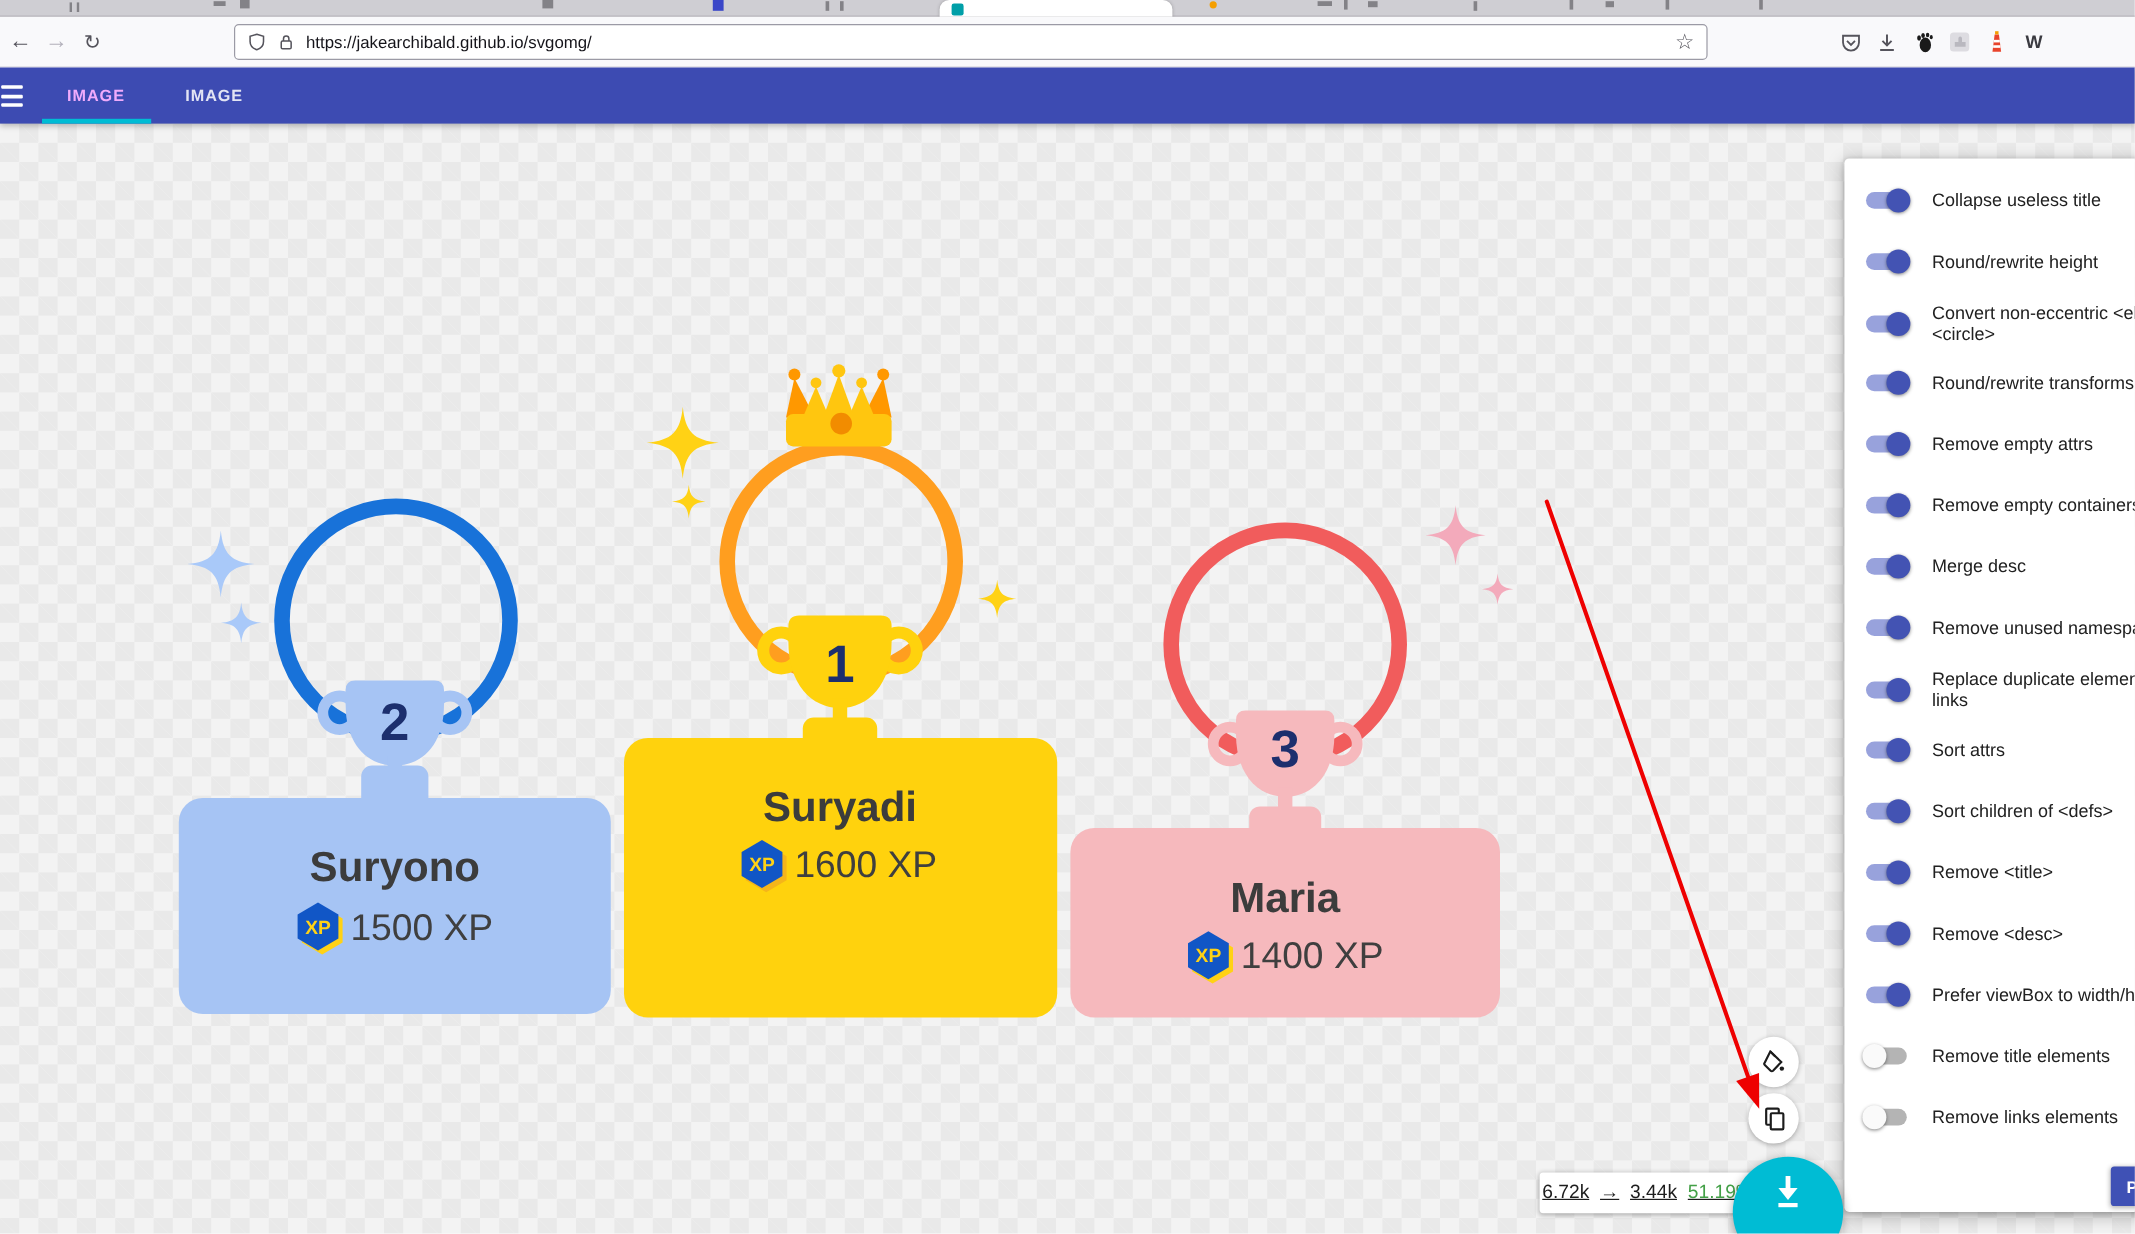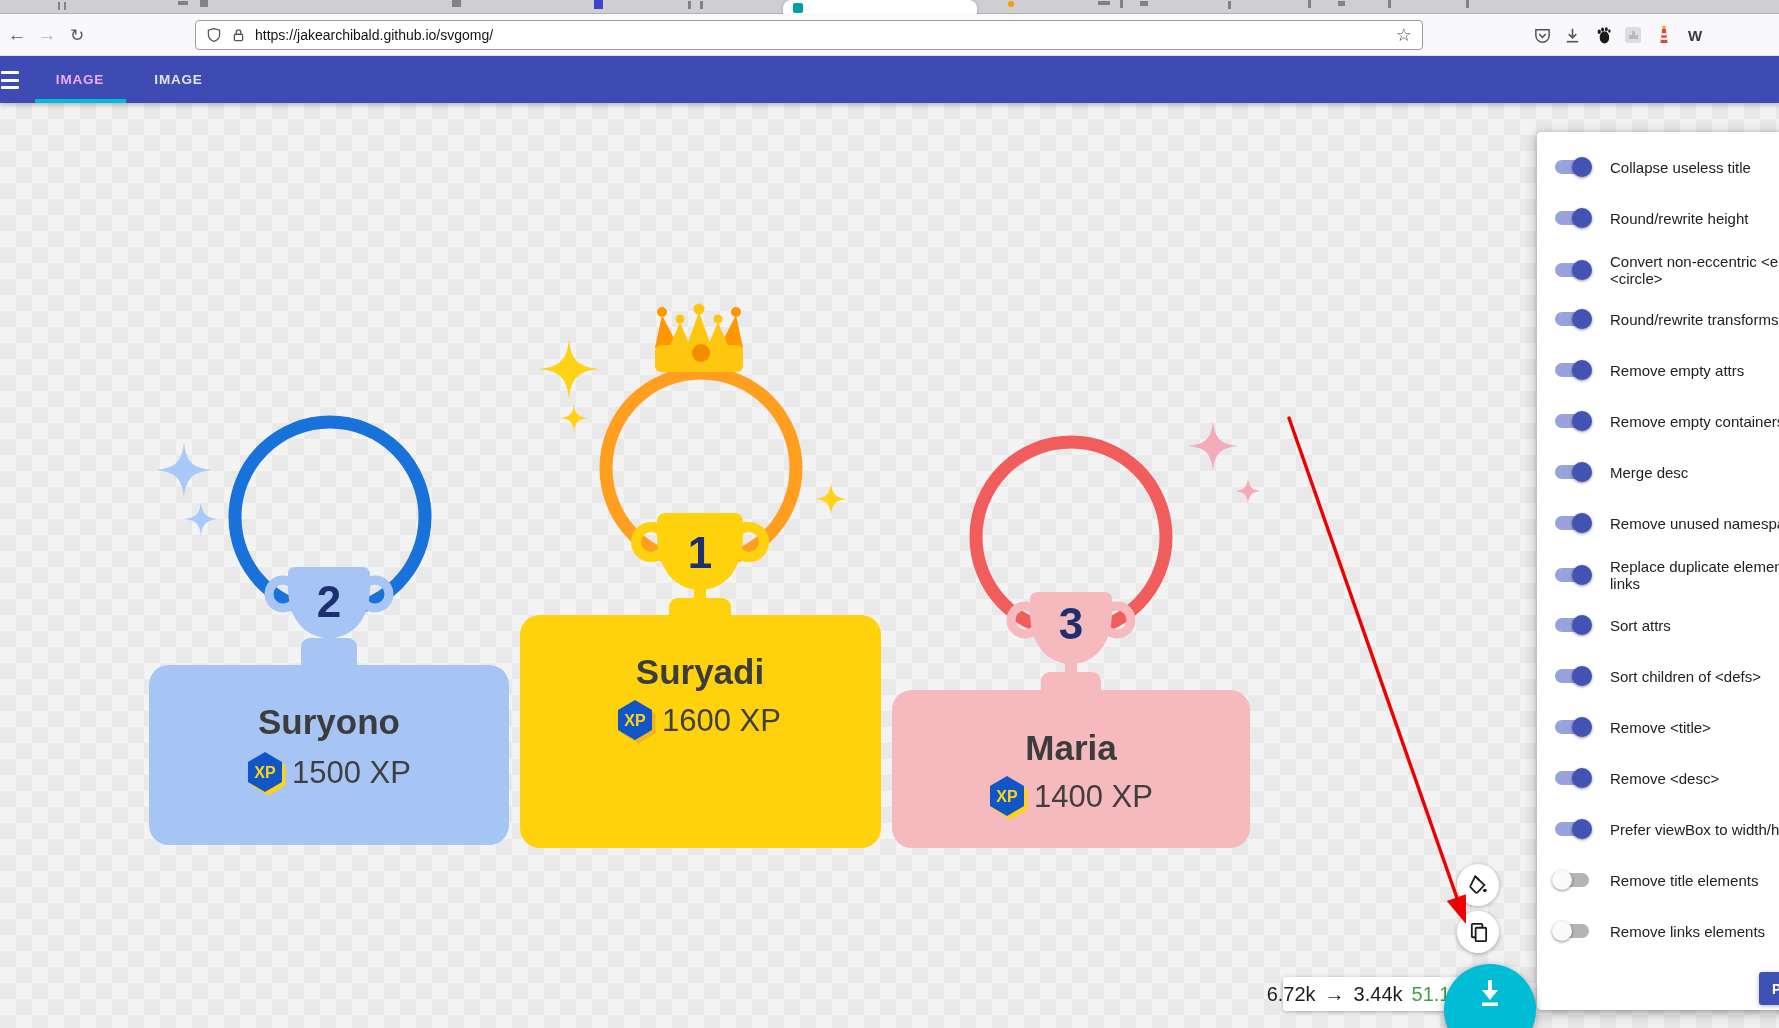--- a/index.html
+++ b/index.html
@@ -52,21 +52,21 @@
   .switch { position:relative; width:34px; height:14px; border-radius:7px; background:#b4b4b4; flex:none; }
   .switch .thumb { position:absolute; top:-3px; left:-3px; width:20px; height:20px; border-radius:50%; background:#fafafa; box-shadow:0 1px 3px rgba(0,0,0,.45); }
   .switch.on { background:#98a2dc; }
   .switch.on .thumb { left:auto; right:-3px; background:#4353b3; }
   #panel-footer-btn { position:absolute; left:222px; top:840px; width:90px; height:33px; background:#3f51b5; border-radius:3px;
     color:#fff; font-size:14px; font-weight:bold; display:flex; align-items:center; padding-left:13px; box-shadow:0 1px 4px rgba(0,0,0,.3); }
 
   
   #size-pill { left:1283px; top:977px; width:180px; height:34px; background:#fff; border-radius:3px;
     box-shadow:0 1px 4px rgba(0,0,0,.3); display:flex; align-items:center; justify-content:center; gap:9px;
-    font-size:20px; color:#1d1d1d; z-index:11; }
+    font-size:16px; color:#1d1d1d; z-index:11;text-decoration:underline; }
   #size-percent { color:#43a047; }
   .roundbtn { position:absolute; width:42px; height:42px; border-radius:50%; background:#fff;
     box-shadow:0 1px 4px rgba(0,0,0,.3); display:flex; align-items:center; justify-content:center; z-index:11; }
   #fab { left:1444px; top:964px; width:92px; height:92px; border-radius:50%; background:#00bcd4;
     box-shadow:0 2px 8px rgba(0,0,0,.35); display:flex; align-items:flex-start; justify-content:center; z-index:11; }
 </style>
 </head>
 <body>
 
 <div id="stage">

